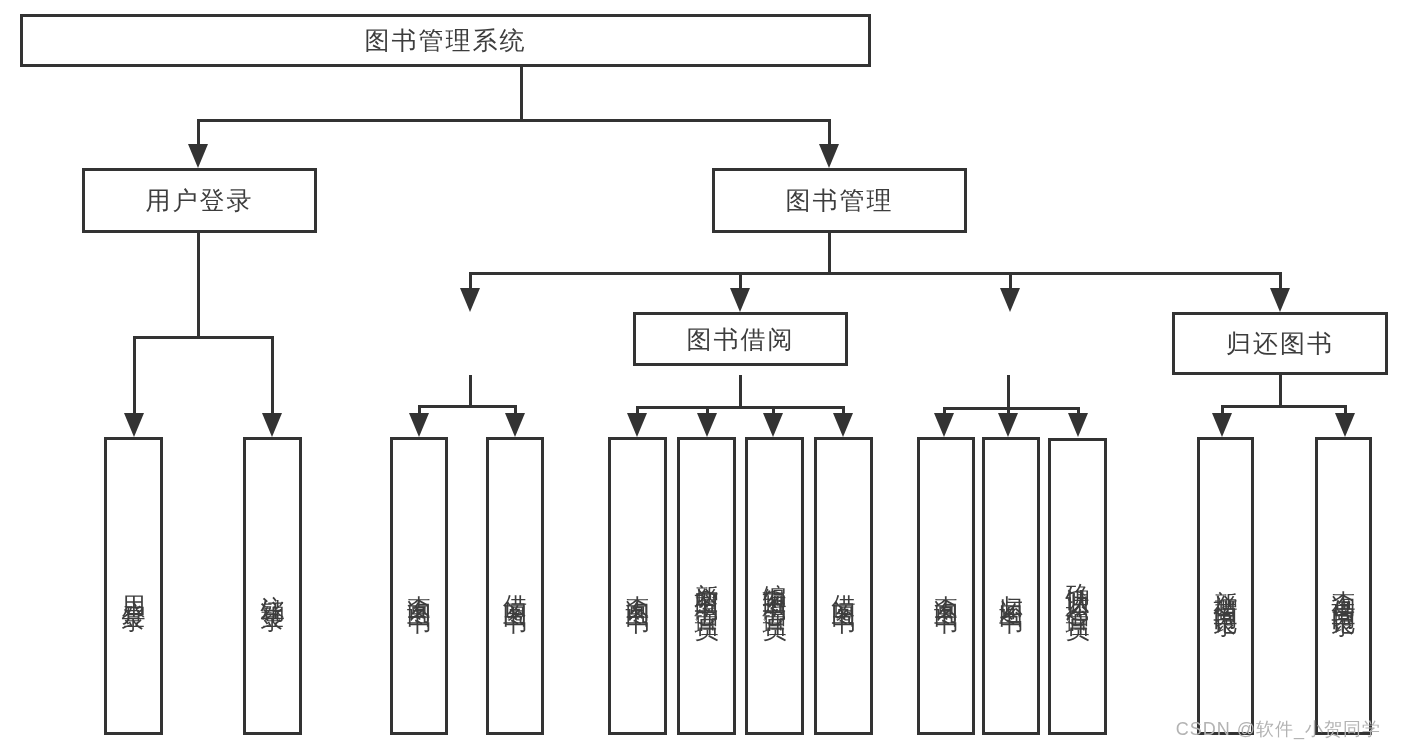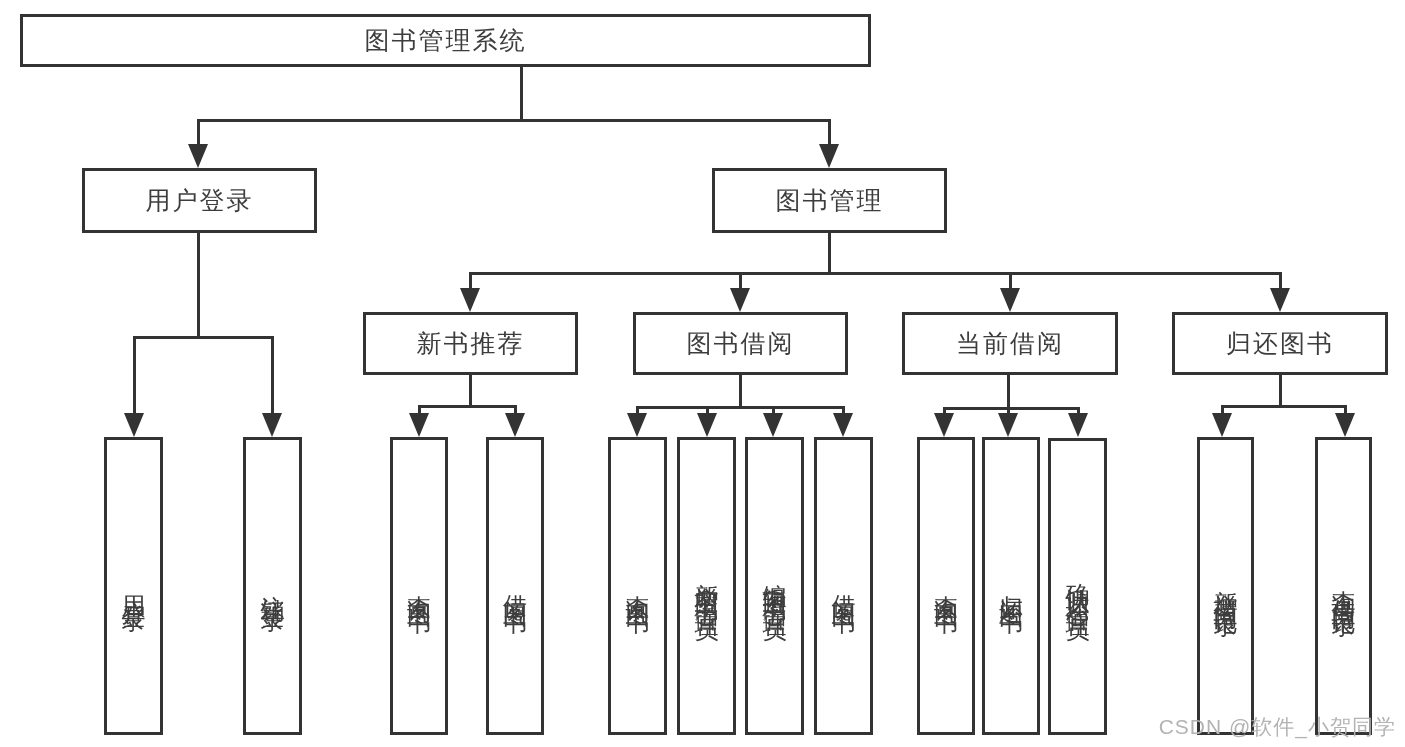--- a/index.html
+++ b/index.html
@@ -38,65 +38,63 @@
   .hl{position:absolute;height:3px;background:var(--line);}
   .vl{position:absolute;width:3px;background:var(--line);}
   .ah{
     position:absolute;width:0;height:0;
     border-left:10px solid transparent;
     border-right:10px solid transparent;
     border-top:24px solid var(--line);
   }
   .watermark{
     position:absolute;
-    right:9px;bottom:6px;
+    right:24px;bottom:6px;
     color:var(--wm);
-    font-size:21px;
+    font-size:18px;
     letter-spacing:1px;
     z-index:5;
   }
 </style>
 </head>
 <body>
 
 <div id="canvas">
 
   <div class="box" style="left:20px;top:14px;width:851px;height:53px">图书管理系统</div>
 
   <div class="vl" style="left:520px;top:67px;height:55px"></div>
   <div class="hl" style="left:197px;top:119px;width:634px"></div>
   <div class="vl" style="left:197px;top:119px;height:28px"></div>
   <div class="ah" style="left:188px;top:144px"></div>
   <div class="vl" style="left:828px;top:119px;height:28px"></div>
   <div class="ah" style="left:819px;top:144px"></div>
 
   <div class="box" style="left:82px;top:168px;width:235px;height:65px">用户登录</div>
-  <div class="box" style="left:712px;top:168px;width:235px;height:65px">图书管理</div>
+  <div class="box" style="left:712px;top:168px;width:255px;height:65px">图书管理</div>
 
   <div class="vl" style="left:197px;top:233px;height:106px"></div>
   <div class="hl" style="left:133px;top:336px;width:141px"></div>
   <div class="vl" style="left:133px;top:336px;height:80px"></div>
   <div class="ah" style="left:124px;top:413px"></div>
   <div class="vl" style="left:271px;top:336px;height:80px"></div>
   <div class="ah" style="left:262px;top:413px"></div>
 
   <div class="vl" style="left:828px;top:233px;height:42px"></div>
   <div class="hl" style="left:469px;top:272px;width:813px"></div>
   <div class="vl" style="left:469px;top:272px;height:20px"></div>
   <div class="ah" style="left:460px;top:288px"></div>
   <div class="vl" style="left:739px;top:272px;height:20px"></div>
   <div class="ah" style="left:730px;top:288px"></div>
   <div class="vl" style="left:1009px;top:272px;height:20px"></div>
   <div class="ah" style="left:1000px;top:288px"></div>
   <div class="vl" style="left:1279px;top:272px;height:20px"></div>
   <div class="ah" style="left:1270px;top:288px"></div>
 
-  <div class="box" style="left:363px;top:312px;width:215px;height:63px">新书推荐</div>
-  <div class="box" style="left:633px;top:312px;width:215px;height:63px">图书借阅</div>
-  <div class="box" style="left:902px;top:312px;width:216px;height:63px">当前借阅</div>
+  <div class="box" style="left:633px;top:312px;width:215px;height:54px">图书借阅</div>
   <div class="box" style="left:1172px;top:312px;width:216px;height:63px">归还图书</div>
 
   <div class="vl" style="left:469px;top:375px;height:33px"></div>
   <div class="hl" style="left:418px;top:405px;width:99px"></div>
   <div class="vl" style="left:418px;top:405px;height:11px"></div>
   <div class="ah" style="left:409px;top:413px"></div>
   <div class="vl" style="left:514px;top:405px;height:11px"></div>
   <div class="ah" style="left:505px;top:413px"></div>
 
   <div class="vl" style="left:739px;top:375px;height:34px"></div>

